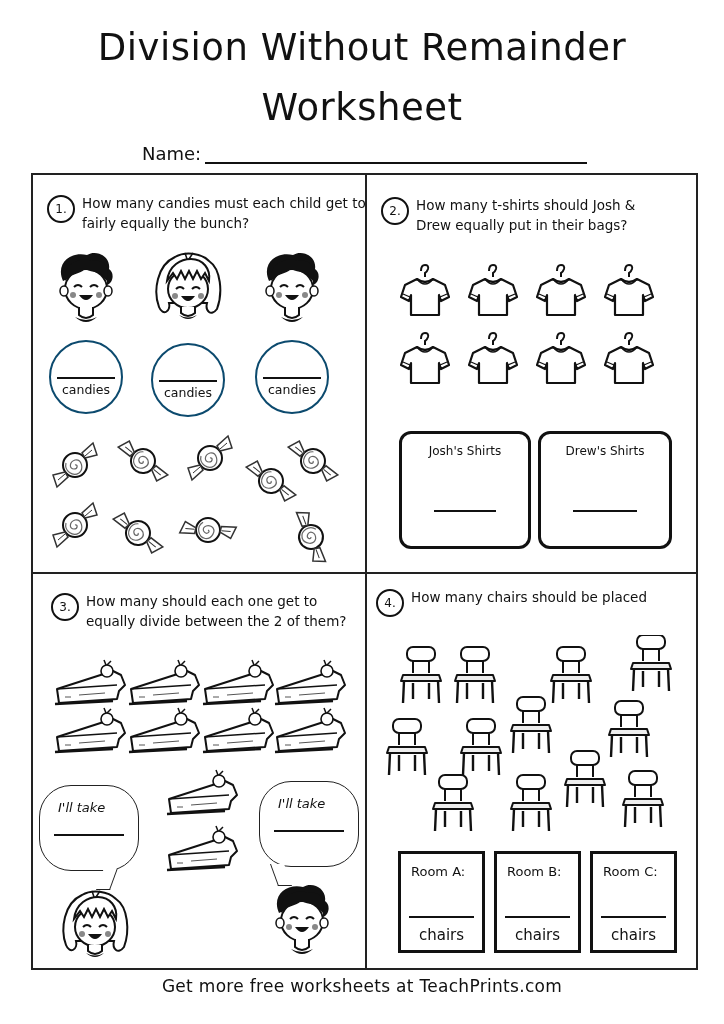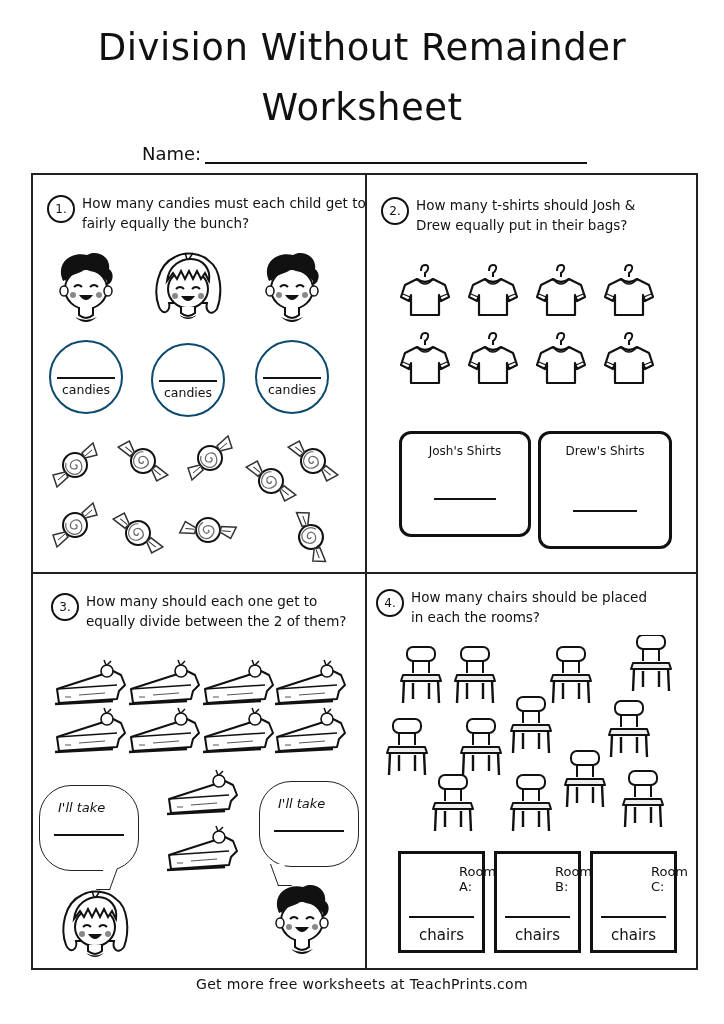--- a/index.html
+++ b/index.html
@@ -27,30 +27,30 @@
 
   .ans-circle { position: absolute; width: 74px; height: 74px; border: 2px solid #0c4a6e; border-radius: 50%; }
   .ans-circle .line { position: absolute; left: 6px; right: 6px; top: 35px; border-top: 2px solid #111; }
   .ans-circle .lbl { position: absolute; top: 40px; width: 100%; text-align: center; font-size: 12.5px; }
 
   .rbox { position: absolute; border: 3px solid #111; border-radius: 12px; }
   .rbox .lbl { position: absolute; top: 10px; width: 100%; text-align: center; font-size: 12px; }
   .rbox .line { position: absolute; bottom: 34px; left: 32px; right: 32px; border-top: 2px solid #111; }
 
   .room { position: absolute; border: 3px solid #111; width: 87px; height: 102px; }
-  .room .lbl { position: absolute; top: 10px; left: 10px; font-size: 13px; margin-left: 48px; }
+  .room .lbl { position: absolute; top: 10px; left: 10px; font-size: 13px; }
   .room .line { position: absolute; top: 62px; left: 8px; right: 8px; border-top: 2px solid #111; }
   .room .unit { position: absolute; top: 72px; width: 100%; text-align: center; font-size: 15px; }
 
   .bubble { position: absolute; width: 100px; height: 86px; border: 1.5px solid #222; border-radius: 32px; font-style: italic; }
   .bubble .lbl { position: absolute; top: 14px; left: 18px; font-size: 13px; }
   .bubble .line { position: absolute; top: 48px; left: 14px; right: 14px; border-top: 2px solid #111; }
   .bubble .tail { position: absolute; width: 14px; height: 22px; bottom: -20px; border-right: 1.5px solid #222; border-bottom: 1.5px solid #222; transform: skewX(-20deg); background: #fff; }
 
-  .footer { position: absolute; top: 976px; left: 0; width: 724px; text-align: center; font-size: 14px; letter-spacing: 0.3px; }
+  .footer { position: absolute; top: 976px; left: 0; width: 724px; text-align: center; font-size: 17px; letter-spacing: 0.3px; }
 </style>
 </head>
 <body>
 
 <svg width="0" height="0" style="position:absolute">
   <defs>
     <g id="boy-head">
       <path d="M14 30 C6 12 22 0 38 4 C48 -2 62 6 60 18 C66 22 64 32 58 34 L58 30 C52 22 40 26 30 22 C24 28 18 28 14 30 Z" fill="#111"></path>
       <ellipse cx="37" cy="38" rx="21" ry="20" fill="#fff" stroke="#111" stroke-width="2"></ellipse>
       <path d="M16 22 C20 10 34 6 44 10 C54 8 62 16 58 28 C52 20 44 22 36 18 C30 24 22 22 16 30 Z" fill="#111"></path>
@@ -178,21 +178,21 @@
     <use href="#shirt" transform="translate(2,6)"></use>
     <use href="#shirt" transform="translate(70,6)"></use>
     <use href="#shirt" transform="translate(138,6)"></use>
     <use href="#shirt" transform="translate(206,6)"></use>
     <use href="#shirt" transform="translate(2,74)"></use>
     <use href="#shirt" transform="translate(70,74)"></use>
     <use href="#shirt" transform="translate(138,74)"></use>
     <use href="#shirt" transform="translate(206,74)"></use>
   </svg>
 
-  <div class="rbox" style="left:366px; top:256px; width:132px; height:106px;">
+  <div class="rbox" style="left:366px; top:256px; width:132px; height:118px;">
     <div class="lbl">Josh's Shirts</div>
     <div class="line"></div>
   </div>
   <div class="rbox" style="left:505px; top:256px; width:134px; height:118px;">
     <div class="lbl">Drew's Shirts</div>
     <div class="line"></div>
   </div>
 
   <div class="q" style="left:18px; top:416px;">
     <div class="qnum">3.</div>
@@ -236,21 +236,20 @@
   <div class="abs kid" style="left:232px; top:708px;">
       <svg width="74" height="80" viewBox="0 0 74 80">
         <use href="#boy-head"></use>
       </svg>
     </div>
 
   <div class="q" style="left:343px; top:412px;">
     <div class="qnum">4.</div>
     <div class="qtext">
       <div>How many chairs should be placed</div>
-      <div>in each the rooms?</div>
     </div>
   </div>
 
   <svg class="abs" style="left:348px; top:460px;" width="320" height="200">
     <use href="#chair" transform="translate(18,12)"></use>
     <use href="#chair" transform="translate(72,12)"></use>
     <use href="#chair" transform="translate(168,12)"></use>
     <use href="#chair" transform="translate(248,0)"></use>
     <use href="#chair" transform="translate(4,84)"></use>
     <use href="#chair" transform="translate(78,84)"></use>

